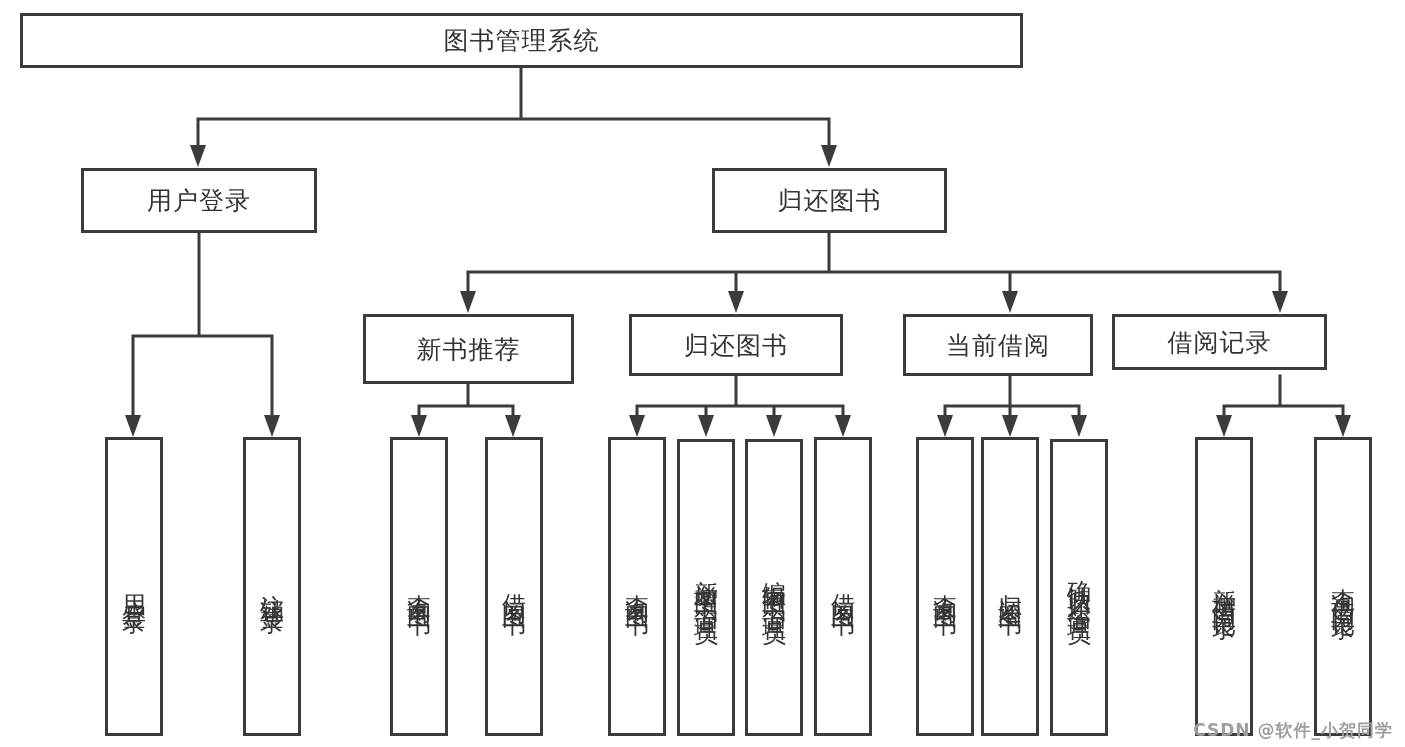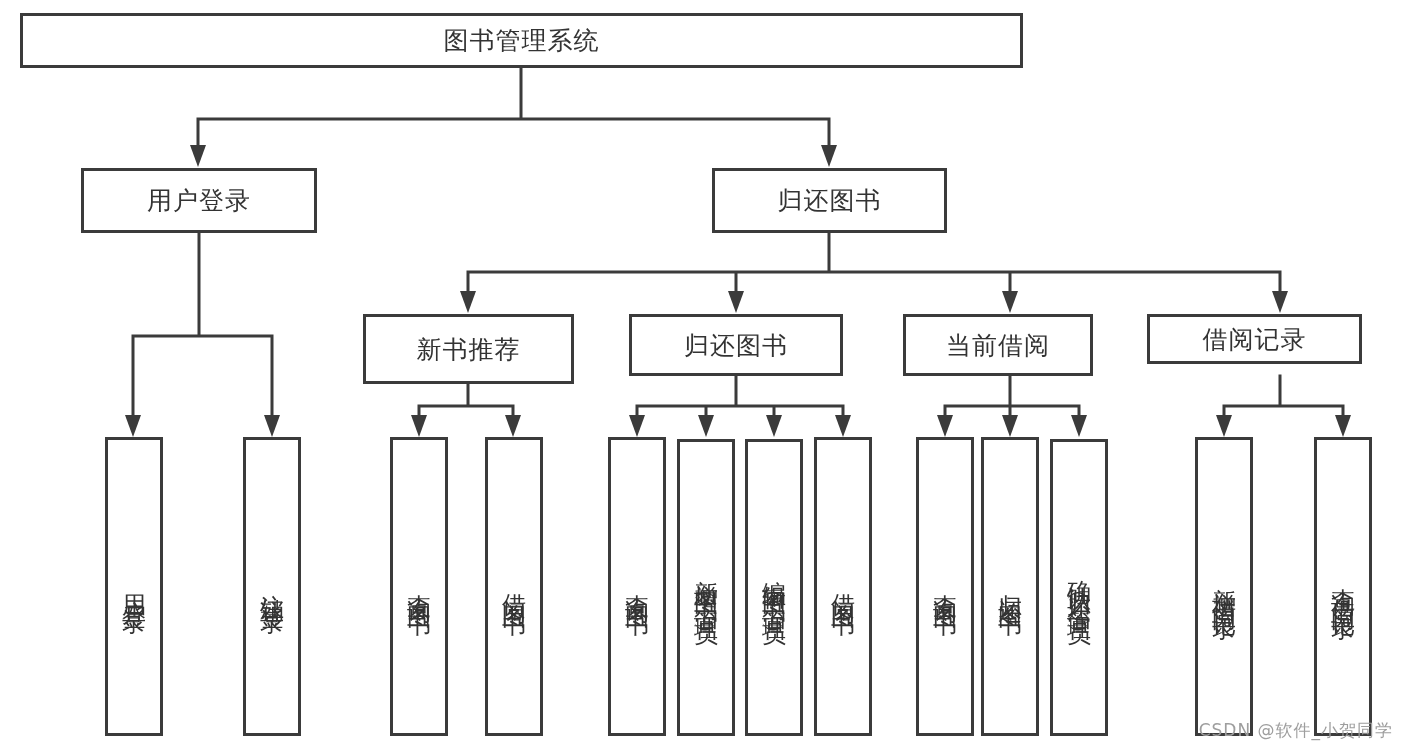--- a/index.html
+++ b/index.html
@@ -21,21 +21,21 @@
     display:flex; align-items:center; justify-content:center;
     color:var(--text); text-align:center;
   }
   .h{font-size:25px; letter-spacing:1px; line-height:1;}
   .v{
     writing-mode:vertical-rl; text-orientation:mixed;
     font-size:24px; letter-spacing:6px; line-height:1;
   }
   .watermark{
     position:absolute; right:12px; bottom:5px;
-    font-size:17px; letter-spacing:1px; color:var(--wm); z-index:5;
+    font-size:17px; letter-spacing:1px; color:var(--wm); z-index:5;font-weight:bold;
   }
 </style>
 </head>
 <body>
 
 <div id="stage">
 
   <svg id="wires" viewBox="0 0 1405 747" xmlns="http://www.w3.org/2000/svg" aria-hidden="true">
 
     <path d="M521 68 V119 M198 119 H829 M198 119 V150 M829 119 V150"></path>
@@ -73,21 +73,21 @@
   </svg>
 
   <div class="box h" style="left:20px;top:13px;width:1003px;height:55px;">图书管理系统</div>
 
   <div class="box h" style="left:81px;top:168px;width:236px;height:65px;">用户登录</div>
   <div class="box h" style="left:712px;top:168px;width:235px;height:65px;">归还图书</div>
 
   <div class="box h" style="left:363px;top:314px;width:211px;height:70px;">新书推荐</div>
   <div class="box h" style="left:629px;top:314px;width:214px;height:62px;">归还图书</div>
   <div class="box h" style="left:903px;top:314px;width:190px;height:62px;">当前借阅</div>
-  <div class="box h" style="left:1147px;top:314px;width:215px;height:50px;">借阅记录</div>
+  <div class="box h" style="left:1112px;top:314px;width:215px;height:56px;">借阅记录</div>
 
   <div class="box v" style="left:105px;top:437px;width:58px;height:299px;">用户登录</div>
   <div class="box v" style="left:243px;top:437px;width:58px;height:299px;">注销登录</div>
 
   <div class="box v" style="left:390px;top:437px;width:58px;height:299px;">查询图书</div>
   <div class="box v" style="left:485px;top:437px;width:58px;height:299px;">借阅图书</div>
 
   <div class="box v" style="left:608px;top:437px;width:58px;height:299px;">查询图书</div>
   <div class="box v" style="left:677px;top:439px;width:58px;height:297px;">新增图书（管理员）</div>
   <div class="box v" style="left:745px;top:439px;width:58px;height:297px;">编辑图书（管理员）</div>

